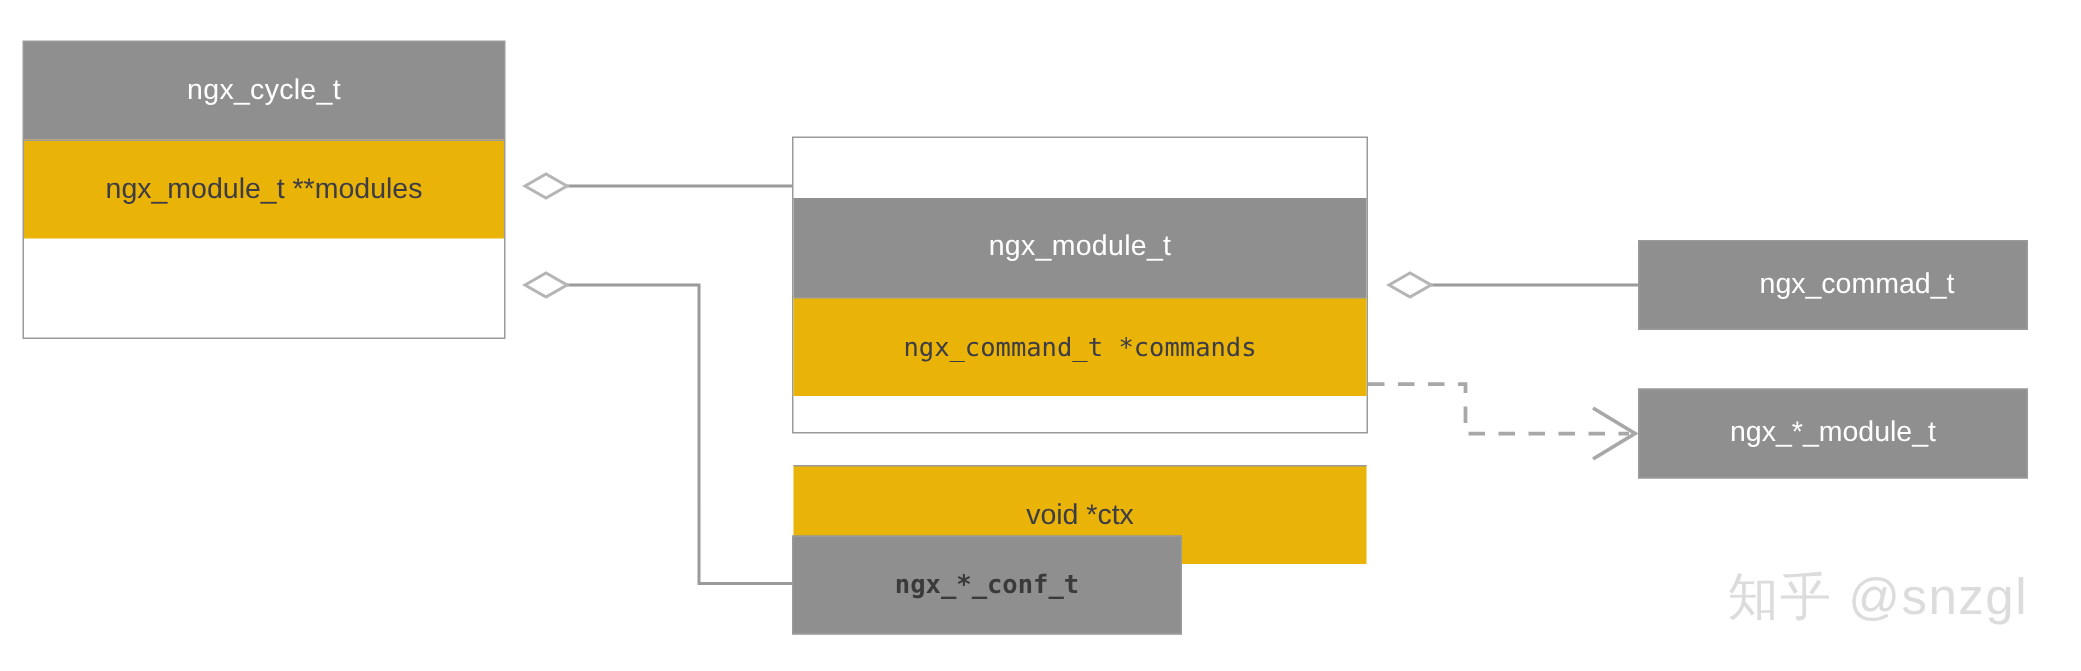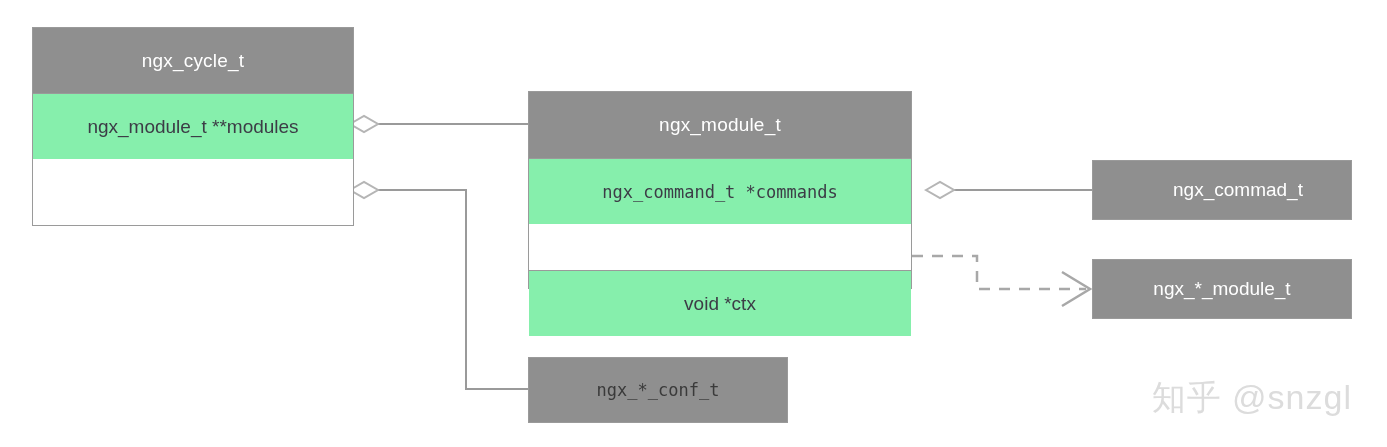--- a/index.html
+++ b/index.html
@@ -39,21 +39,21 @@
     display: flex;
     align-items: center;
     justify-content: center;
     text-align: center;
     font-size: 19px;
     letter-spacing: 0.2px;
     white-space: nowrap;
   }
   .uml-row {
     box-sizing: border-box;
-    background: #86efac;
+    background: #eab308;
     color: #3c3c46;
     display: flex;
     align-items: center;
     justify-content: center;
     text-align: left;
     font-size: 19px;
     border-top: 1px solid #9a9a9a;
     white-space: nowrap;
   }
   .uml-box.simple {
@@ -63,20 +63,21 @@
     justify-content: center;
   }
   .simple-label {
     color: #ffffff;
     font-size: 19px;
     text-align: center;
     white-space: nowrap;
   }
   .simple-label.dark {
     color: #3a3a3a;
+    font-weight: bold;
   }
   .mono {
     font-family: "DejaVu Sans Mono", "Liberation Mono", monospace;
     font-size: 17px;
   }
   #watermark {
     position: absolute;
     right: 35px;
     bottom: 26px;
     font-size: 34px;
@@ -108,27 +109,27 @@
       <line x1="954" y1="190" x2="1092" y2="190" stroke="#9a9a9a" stroke-width="2"></line>
       <polygon points="926,190 940,182 954,190 940,198" fill="#ffffff" stroke="#b5b5b5" stroke-width="2"></polygon>
     </g>
 
     <g>
       <polyline points="912,256 977,256 977,289 1086,289" fill="none" stroke="#a8a8a8" stroke-width="2.5" stroke-dasharray="11,9"></polyline>
       <polyline points="1062,272 1090,289 1062,306" fill="none" stroke="#a8a8a8" stroke-width="2.5"></polyline>
     </g>
   </svg>
 
-  <div class="uml-box" style="left:32px; top:27px; width:322px; height:199px;">
+  <div class="uml-box" style="left:15px; top:27px; width:322px; height:199px;">
     <div class="uml-header" style="height:65px;">ngx_cycle_t</div>
     <div class="uml-row" style="height:66px;">ngx_module_t **modules</div>
   </div>
 
   <div class="uml-box" style="left:528px; top:91px; width:384px; height:198px;">
-    <div class="uml-header" style="height:66px;">ngx_module_t</div>
+    <div class="uml-header" style="height:66px;margin-top:40px;">ngx_module_t</div>
     <div class="uml-row mono" style="height:66px;">ngx_command_t *commands</div>
     <div class="uml-row" style="height:66px;margin-top:46px;">void *ctx</div>
   </div>
 
   <div class="uml-box simple" style="left:1092px; top:160px; width:260px; height:60px;padding-left:32px;">
     <span class="simple-label">ngx_commad_t</span>
   </div>
 
   <div class="uml-box simple" style="left:1092px; top:259px; width:260px; height:60px;">
     <span class="simple-label">ngx_*_module_t</span>

